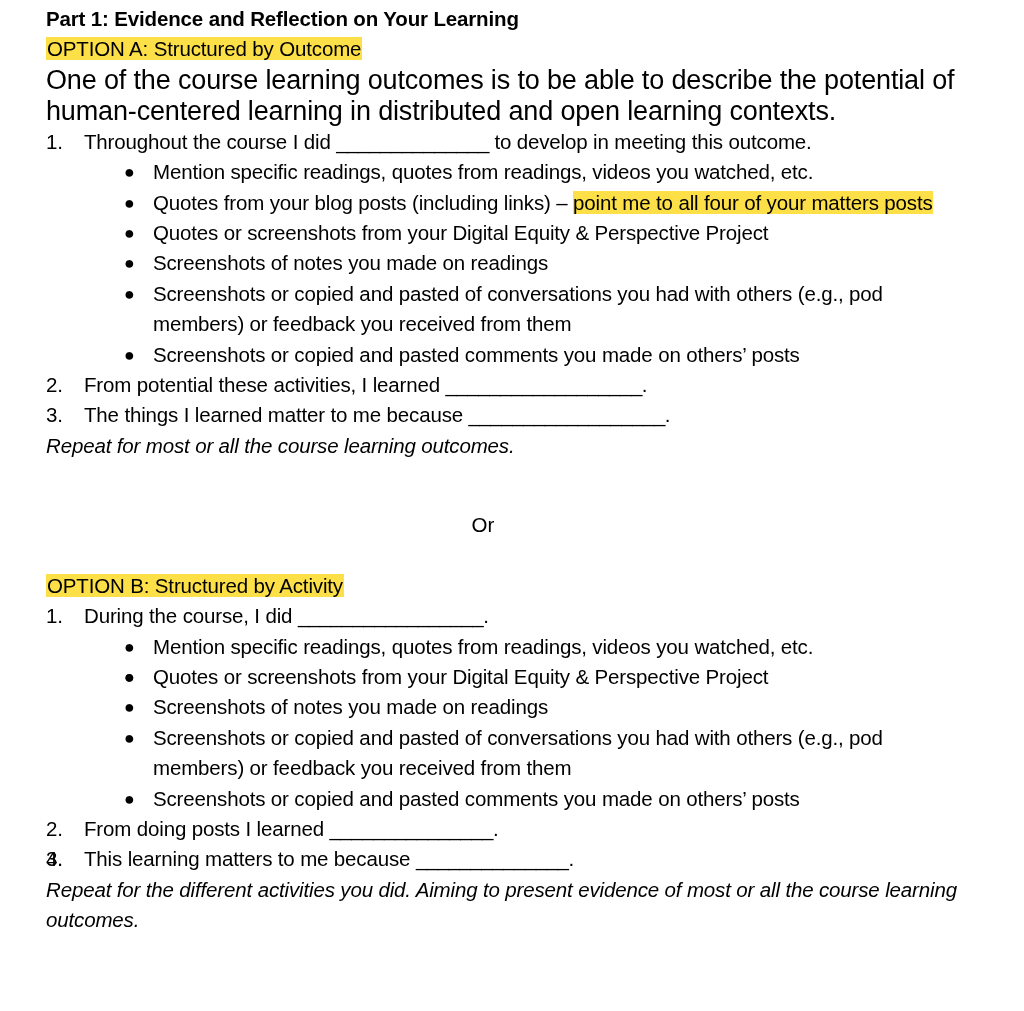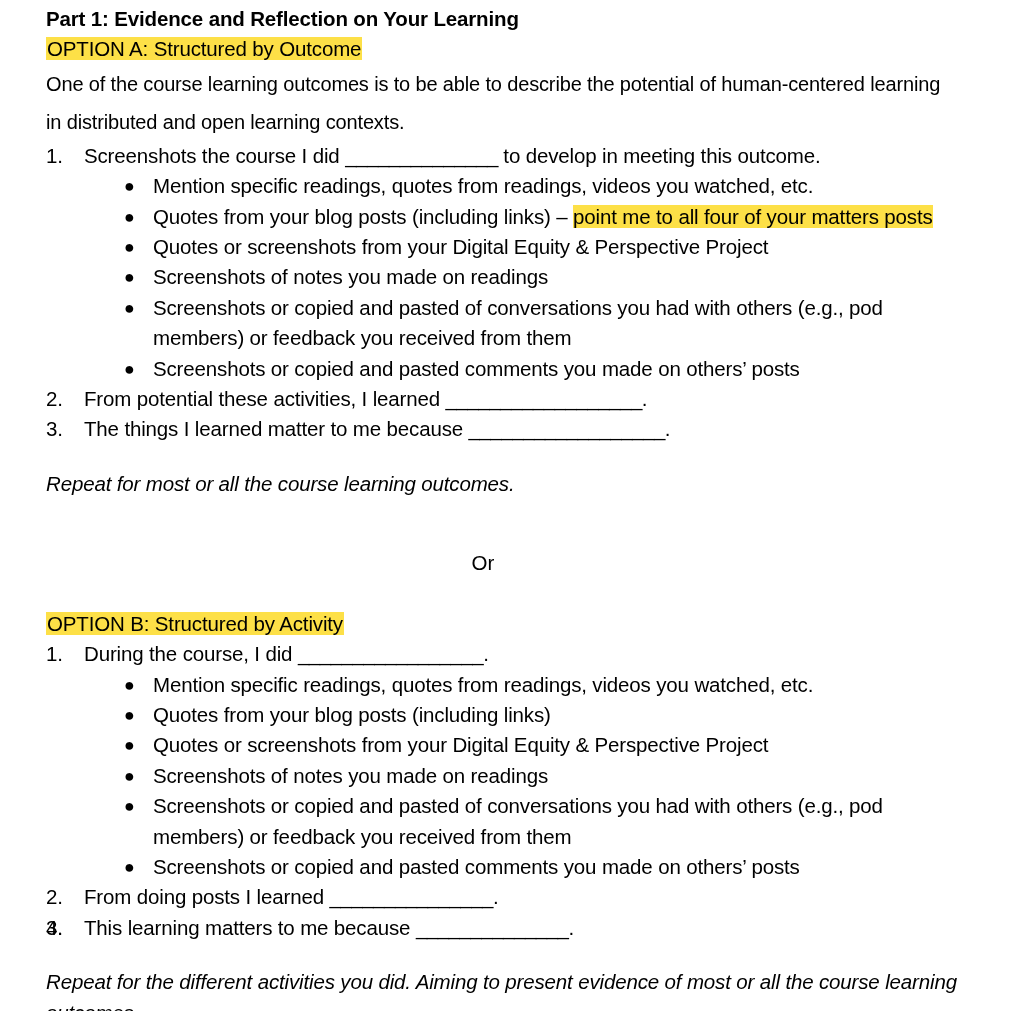--- a/index.html
+++ b/index.html
@@ -34,22 +34,22 @@
     font-weight: bold;
     letter-spacing: -0.15px;
   }
   .option-head {
     font-size: 20.5px;
     line-height: 30.4px;
     letter-spacing: -0.15px;
   }
   .option-head .hl { padding: 0 1px; }
   .para {
-    font-size: 20px;
-    line-height: 38px;
+    font-size: 27px;
+    line-height: 31px;
     letter-spacing: -0.15px;
     max-width: 936px;
   }
   
   ol.num {
     list-style: none;
     margin: 0;
     padding: 0;
   }
   ol.num > li {
@@ -102,37 +102,36 @@
     margin-top: 20px;
   }
   .spacer-md { height: 29px; }
   .spacer-lg { height: 30px; }
   .repeat-line {
     font-size: 20.5px;
     line-height: 30.4px;
     font-style: italic;
     letter-spacing: -0.15px;
     max-width: 940px;
-    margin-top: 24px;
   }
 </style>
 </head>
 <body>
 
 <div class="page">
 
   <div class="doc-title">Part 1: Evidence and Reflection on Your Learning</div>
 
   <div class="option-head"><span class="hl">OPTION A: Structured by Outcome</span></div>
 
   <div class="para">One of the course learning outcomes is to be able to describe the potential of human-centered learning in distributed and open learning contexts.</div>
 
   <ol class="num">
     <li>
-      <span class="marker">1.</span><span>Screenshots the course I did </span><span class="blank">______________</span><span> to develop in meeting this outcome.</span>
+      <span class="marker">1.</span><span>Throughout the course I did </span><span class="blank">______________</span><span> to develop in meeting this outcome.</span>
     </li>
   </ol>
 
   <ul class="bul">
     <li>
       <span class="dot">●</span><span>Mention specific readings, quotes from readings, videos you watched, etc.</span>
     </li>
     <li>
       <span class="dot">●</span><span>Quotes from your blog posts (including links) – </span><span class="hl">point me to all four of your matters posts</span>
     </li>
@@ -173,21 +172,21 @@
     <li>
       <span class="marker">1.</span><span>During the course, I did </span><span class="blank">_________________</span><span>.</span>
     </li>
   </ol>
 
   <ul class="bul">
     <li>
       <span class="dot">●</span><span>Mention specific readings, quotes from readings, videos you watched, etc.</span>
     </li>
     <li>
-      <span class="dot">●</span><span>Quotes from your blog posts (including links)</span>
+      <span class="dot">●</span>
     </li>
     <li>
       <span class="dot">●</span><span>Quotes or screenshots from your Digital Equity &amp; Perspective Project</span>
     </li>
     <li>
       <span class="dot">●</span><span>Screenshots of notes you made on readings</span>
     </li>
     <li>
       <span class="dot">●</span><span>Screenshots or copied and pasted of conversations you had with others (e.g., pod members) or feedback you received from them</span>
     </li>

